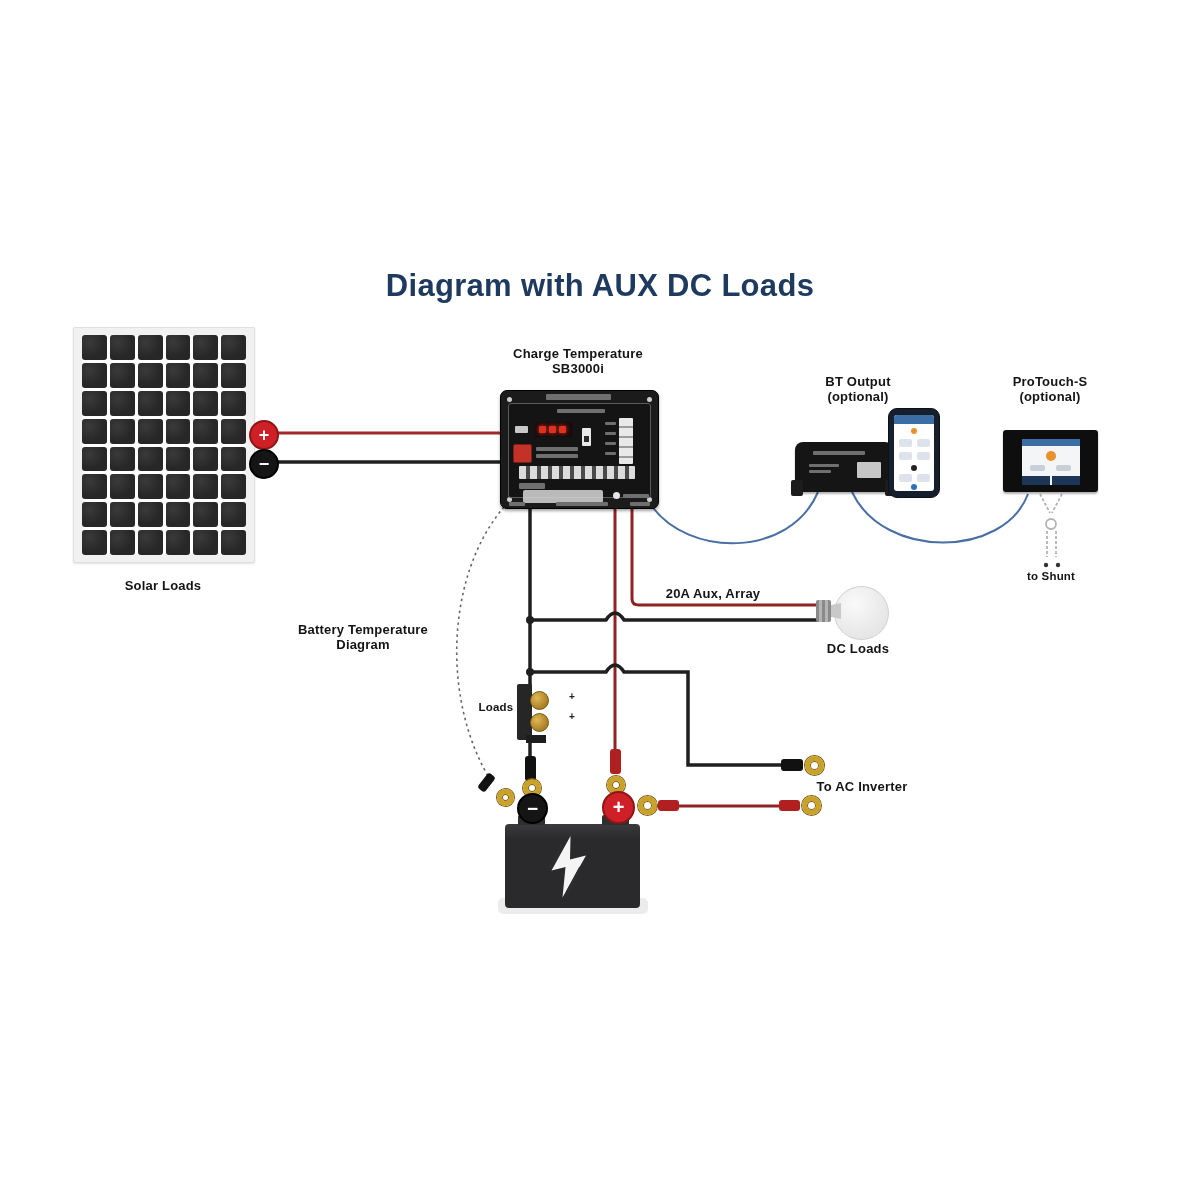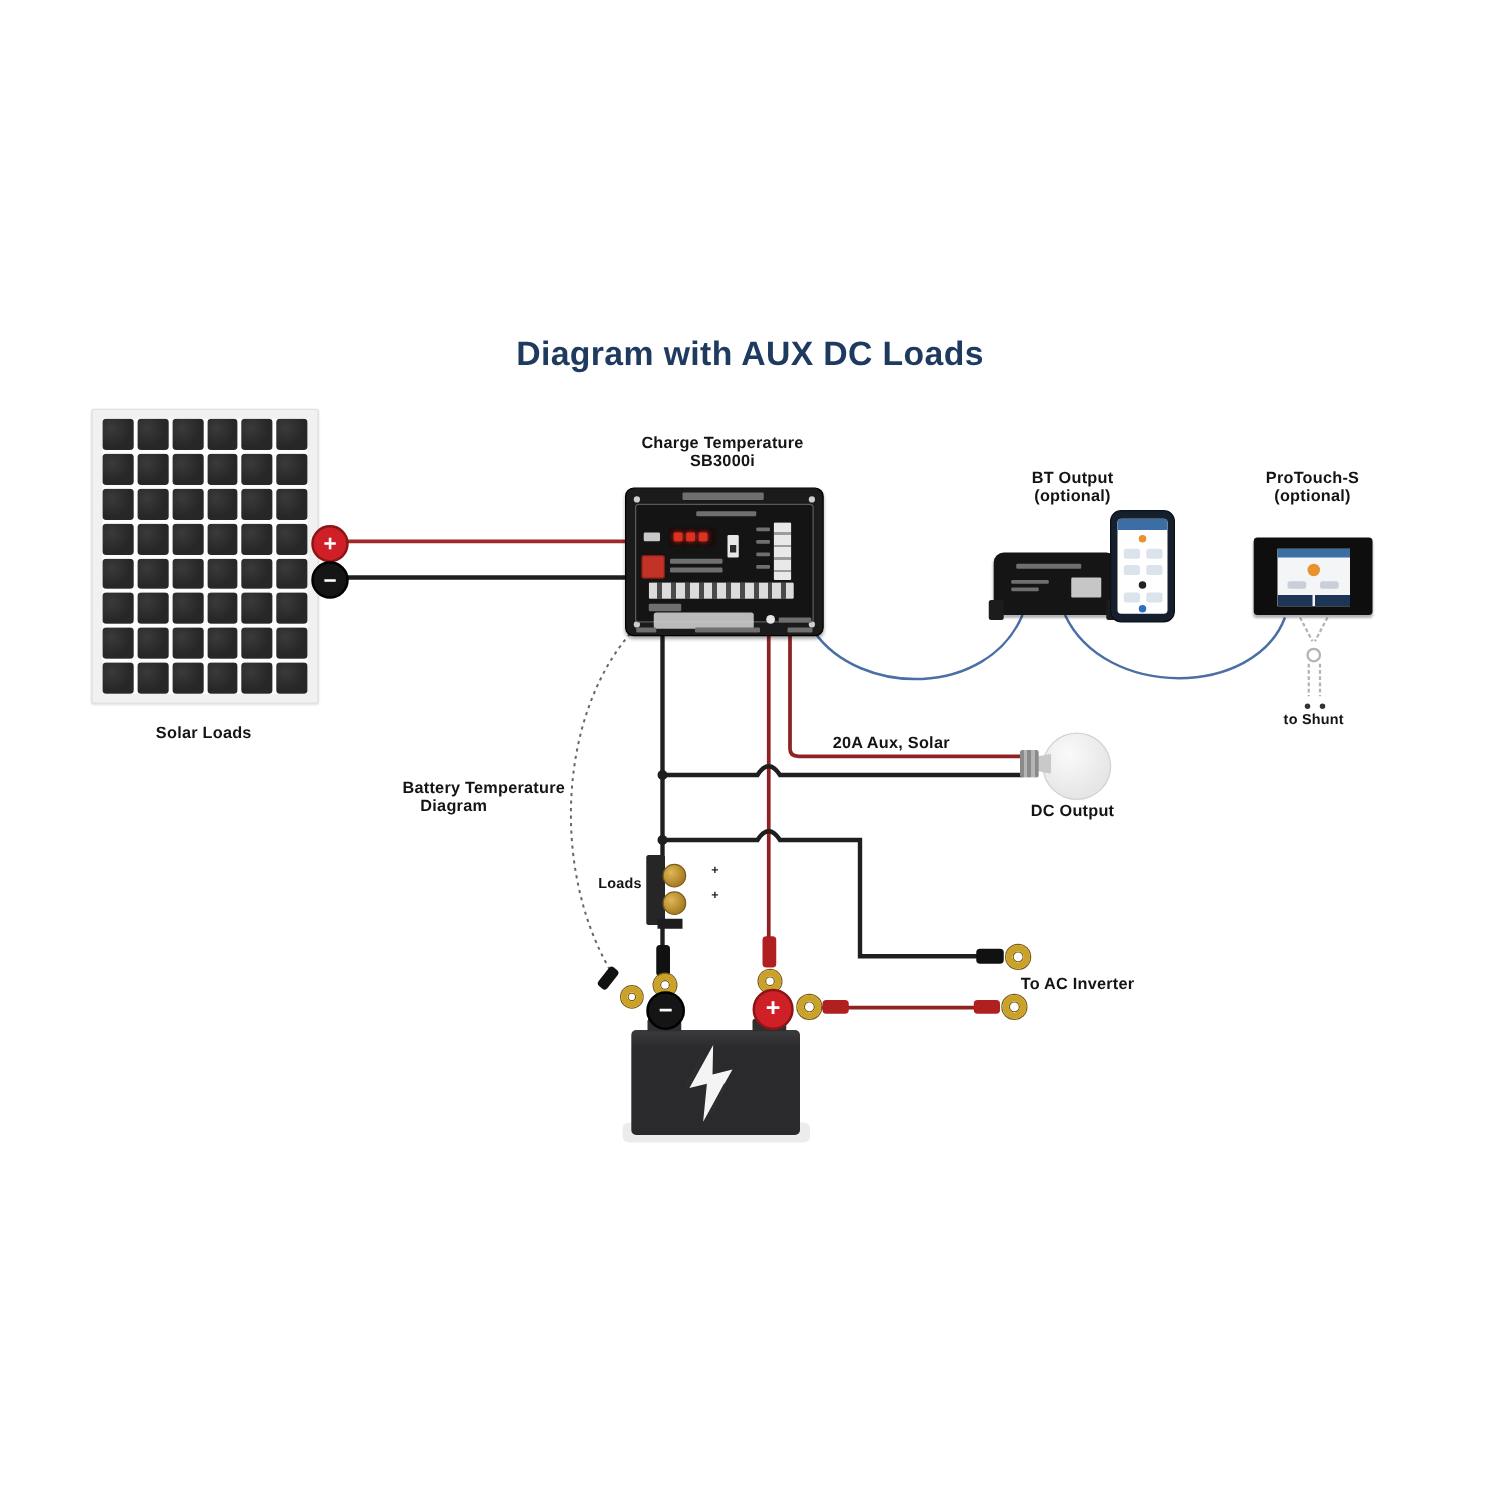--- a/index.html
+++ b/index.html
@@ -3,21 +3,21 @@
 <meta charset="utf-8">
 <style>
   html,body{margin:0;padding:0;background:#fff;}
   #canvas{position:relative;width:1200px;height:1200px;background:#ffffff;overflow:hidden;
           font-family:"Liberation Sans", sans-serif;}
   .abs{position:absolute;}
   .lbl{position:absolute;font-weight:bold;font-size:13px;color:#141414;text-align:center;
        transform:translateX(-50%);white-space:nowrap;letter-spacing:.2px;}
   .lbl.small{font-size:11.5px;}
   #title{position:absolute;left:600px;top:268px;transform:translateX(-50%);
-         font-size:27px;font-weight:600;color:#1e3a5f;letter-spacing:.3px;white-space:nowrap;}
+         font-size:31px;font-weight:600;color:#1e3a5f;letter-spacing:.3px;white-space:nowrap;}
   
   #solar-frame{left:73px;top:327px;width:180px;height:234px;background:#f1f1f1;
                border:1px solid #e0e0e0;border-radius:2px;box-shadow:0 1px 2px rgba(0,0,0,.12);}
   #solar-grid{position:absolute;left:8px;top:7px;right:8px;bottom:7px;display:grid;
               grid-auto-rows:1fr;gap:3px;background:#fdfdfd;}
   #solar-grid .cell{background:#272727;border-radius:3px;
       background-image:radial-gradient(circle at 30% 30%, #3a3a3a 0%, #272727 60%);}
   .term-badge{position:absolute;border-radius:50%;color:#fff;display:flex;align-items:center;
               justify-content:center;font-weight:bold;z-index:6;}
   
@@ -248,27 +248,27 @@
       <div class="dot" style="left:24px;top:12px;width:10px;height:10px;background:#e8912d;"></div>
       <div class="chip" style="left:8px;top:26px;width:15px;height:6px;background:#c9cfd6;"></div>
       <div class="chip" style="left:34px;top:26px;width:15px;height:6px;background:#c9cfd6;"></div>
       <div class="abs" style="left:0;bottom:0;width:58px;height:9px;background:#1d3557;">
         <div class="abs" style="left:28px;top:0;width:2px;height:9px;background:#f3f5f7;"></div>
       </div>
     </div>
   </div>
   <div class="lbl small" style="left:1051px;top:570px;">to Shunt</div>
 
-  <div class="lbl" style="left:713px;top:586px;">20A Aux, Solar</div>
+  <div class="lbl" style="left:713px;top:586px;">20A Aux, Array</div>
   <div class="abs" id="bulb-socket"></div>
   <div class="abs" id="bulb-neck"></div>
   <div class="abs" id="bulb-globe"></div>
-  <div class="lbl" style="left:858px;top:641px;">DC Output</div>
-
-  <div class="lbl" style="left:363px;top:622px;margin-left:24px;">Battery Temperature</div>
+  <div class="lbl" style="left:858px;top:641px;">DC Loads</div>
+
+  <div class="lbl" style="left:363px;top:622px;">Battery Temperature</div>
   <div class="lbl" style="left:363px;top:637px;">Diagram</div>
 
   <div class="lbl small" style="left:496px;top:701px;">Loads</div>
   <div class="abs" id="shunt-body"></div>
   <div class="shunt-bolt" style="left:530px;top:691px;"></div>
   <div class="shunt-bolt" style="left:530px;top:713px;"></div>
   <div class="abs" id="shunt-base"></div>
   <div class="shunt-mark" style="left:569px;top:691px;">+</div>
   <div class="shunt-mark" style="left:569px;top:711px;">+</div>
 

